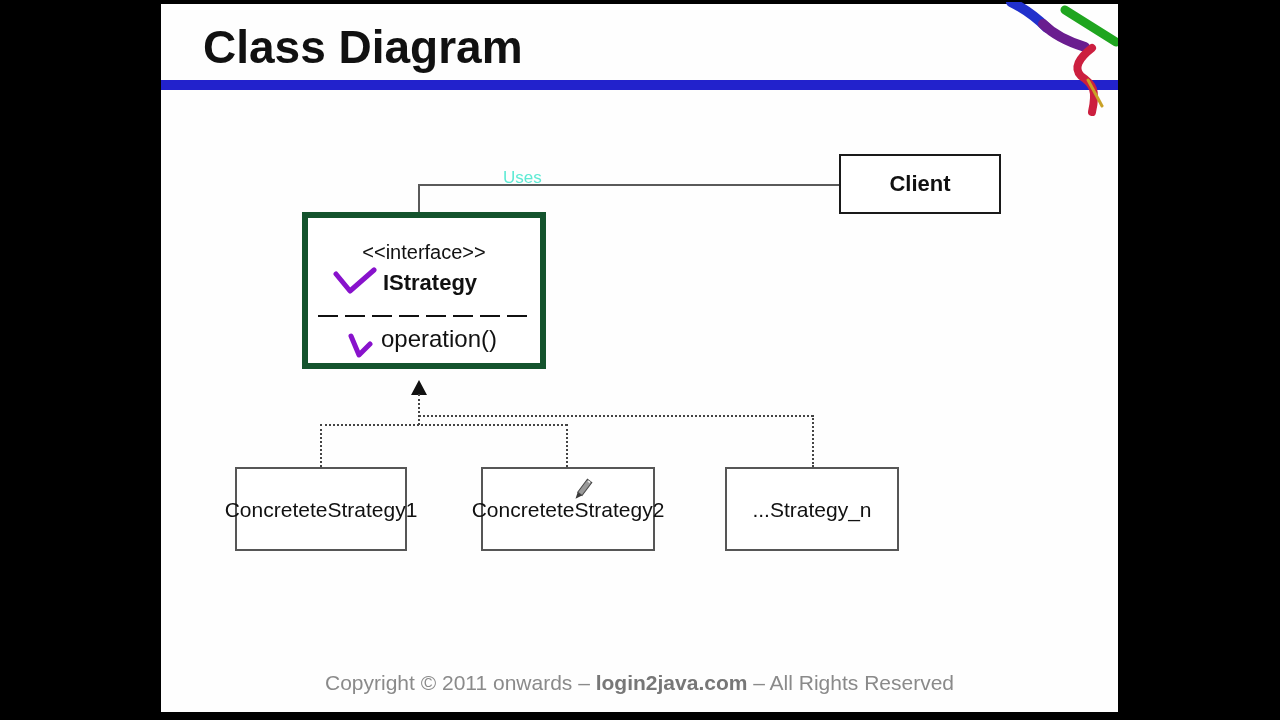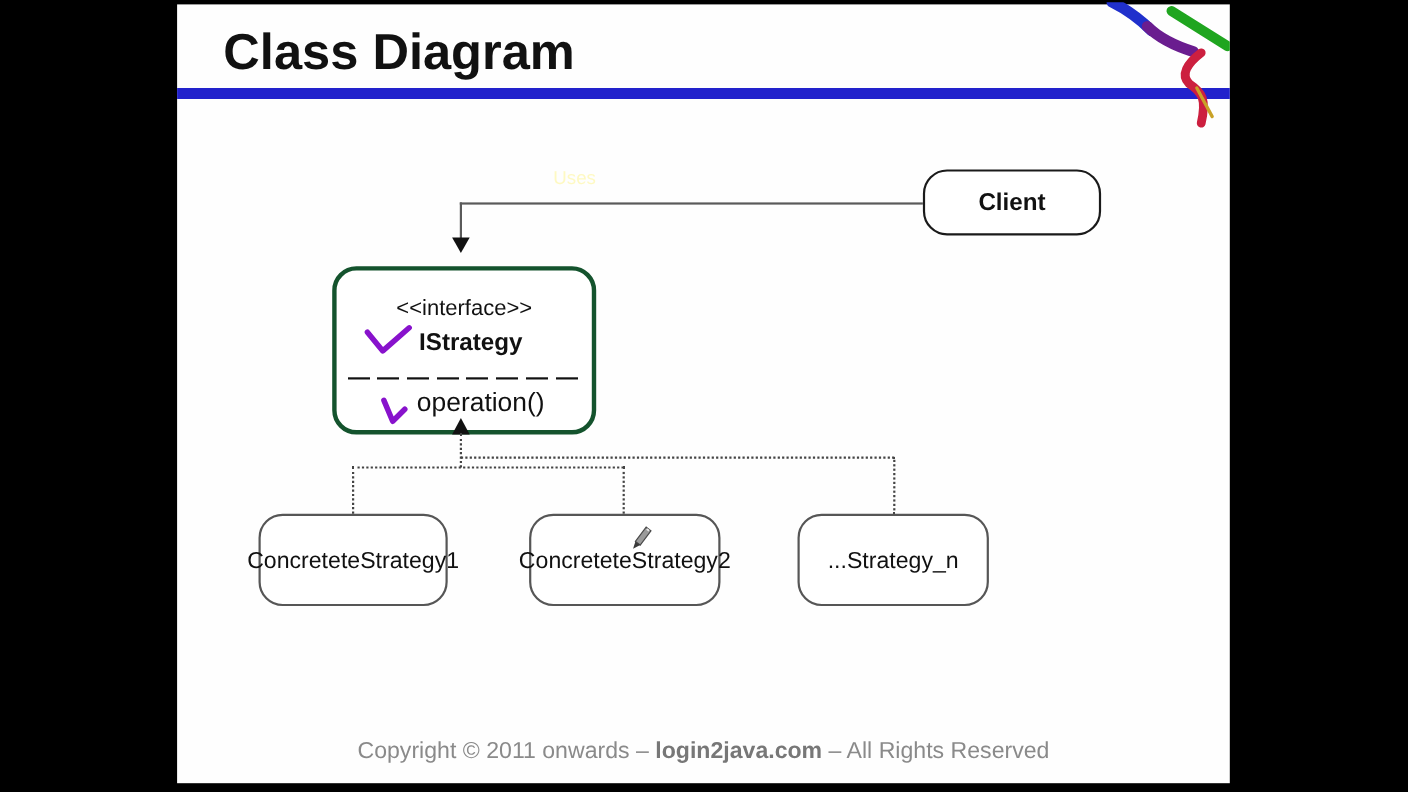--- a/index.html
+++ b/index.html
@@ -8,45 +8,45 @@
   #stage{position:relative;width:1120px;height:720px;background:#000;}
   .white-panel{position:absolute;left:161px;top:4px;width:957px;height:708px;background:#fefefe;}
   .abs{position:absolute;}
 
   
   .slide-title{left:203px;top:20px;font-size:46px;font-weight:bold;color:#111;letter-spacing:0px;}
   .blue-rule{left:161px;top:80px;width:957px;height:10px;background:#2222cc;}
   .logo{left:995px;top:2px;}
 
   
-  .uml-box{position:absolute;background:#fff;text-align:center;color:#111;border-radius:22px;}
+  .uml-box{position:absolute;background:#fff;text-align:center;color:#111;}
   .client-box{left:839px;top:154px;width:158px;height:56px;border:2px solid #1a1a1a;
               display:flex;align-items:center;justify-content:center;
               font-size:22px;font-weight:bold;}
-  .interface-box{left:302px;top:242px;width:232px;height:145px;border:4px solid #14532d;}
+  .interface-box{left:302px;top:212px;width:232px;height:145px;border:6px solid #14532d;}
   .iface-stereotype{left:0;right:0;top:23px;font-size:20px;color:#111;}
   .iface-name{left:0;right:0;top:52px;font-size:22px;font-weight:bold;padding-left:12px;box-sizing:border-box;}
   .iface-sep{left:10px;top:97px;width:212px;height:2px;
              background:repeating-linear-gradient(90deg,#111 0 20px,transparent 20px 27px);}
   .iface-op{left:0;right:0;top:107px;font-size:24px;padding-left:30px;box-sizing:border-box;}
   .check-1{left:25px;top:49px;}
   .check-2{left:40px;top:113px;}
 
   .concrete-box{top:467px;width:168px;height:80px;border:2px solid #565656;
                 display:flex;align-items:center;justify-content:center;
                 font-size:21px;font-weight:normal;line-height:29px;}
   .cbox-1{left:235px;}
   .cbox-2{left:481px;width:170px;}
   .cbox-3{left:725px;width:170px;}
 
   
   .solid-line{position:absolute;background:#5a5a5a;}
   .uses-h{left:418px;top:184px;width:421px;height:2px;}
   .uses-v{left:418px;top:184px;width:2px;height:33px;}
-  .uses-label{left:503px;top:152px;font-size:17px;color:#fef9c3;}
+  .uses-label{left:503px;top:168px;font-size:17px;color:#5eead4;}
   .arrow-down{left:411px;top:216px;width:0;height:0;
               border-left:8px solid transparent;border-right:8px solid transparent;
               border-top:14px solid #111;}
   .arrow-up{left:411px;top:380px;width:0;height:0;
             border-left:8px solid transparent;border-right:8px solid transparent;
             border-bottom:15px solid #111;}
   .dot-v{position:absolute;width:0;border-left:2px dotted #444;}
   .dot-h{position:absolute;height:0;border-top:2px dotted #444;}
   .stub-center{left:418px;top:394px;height:31px;}
   .h-upper{left:419px;top:415px;width:394px;}

